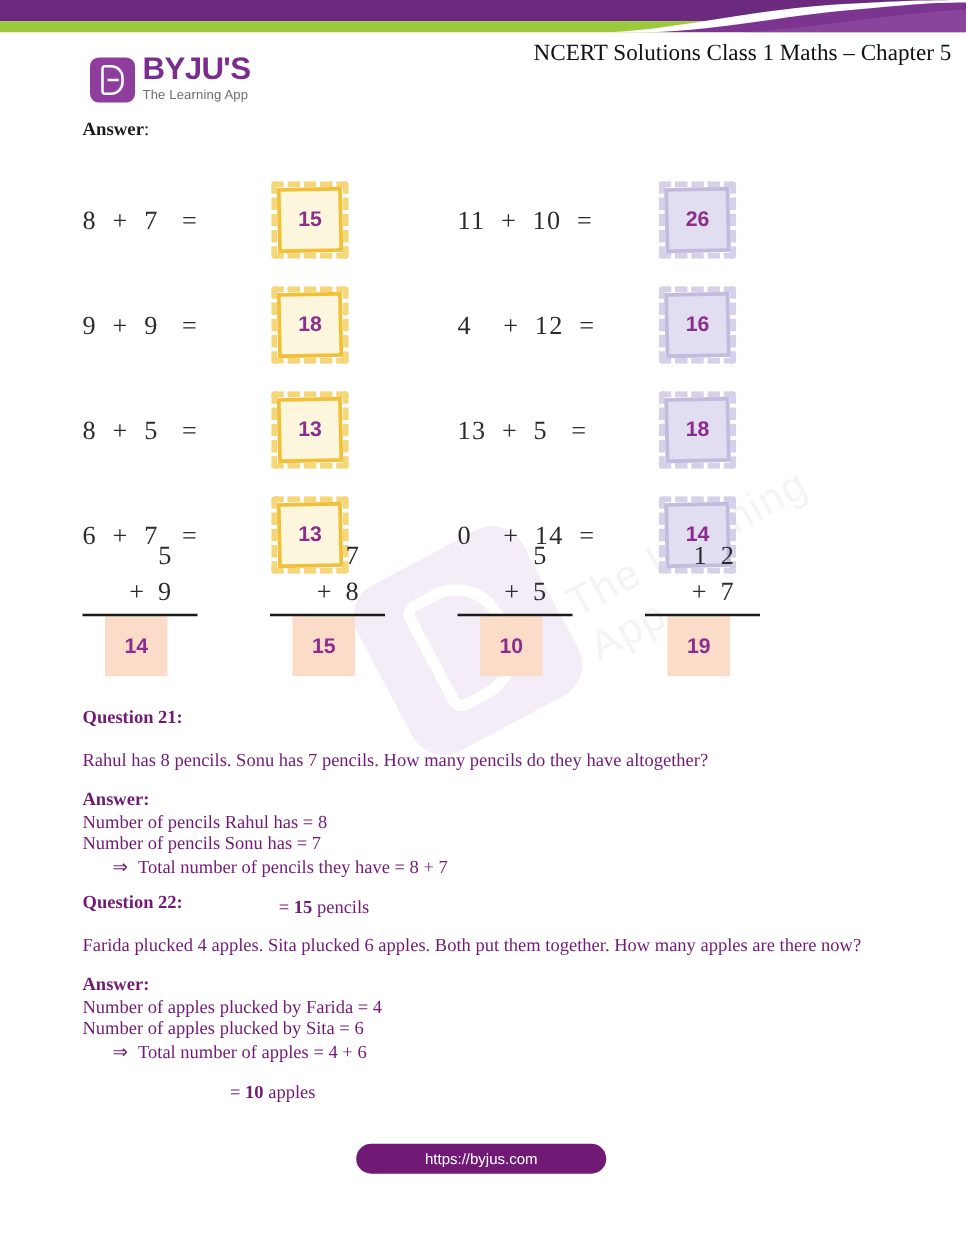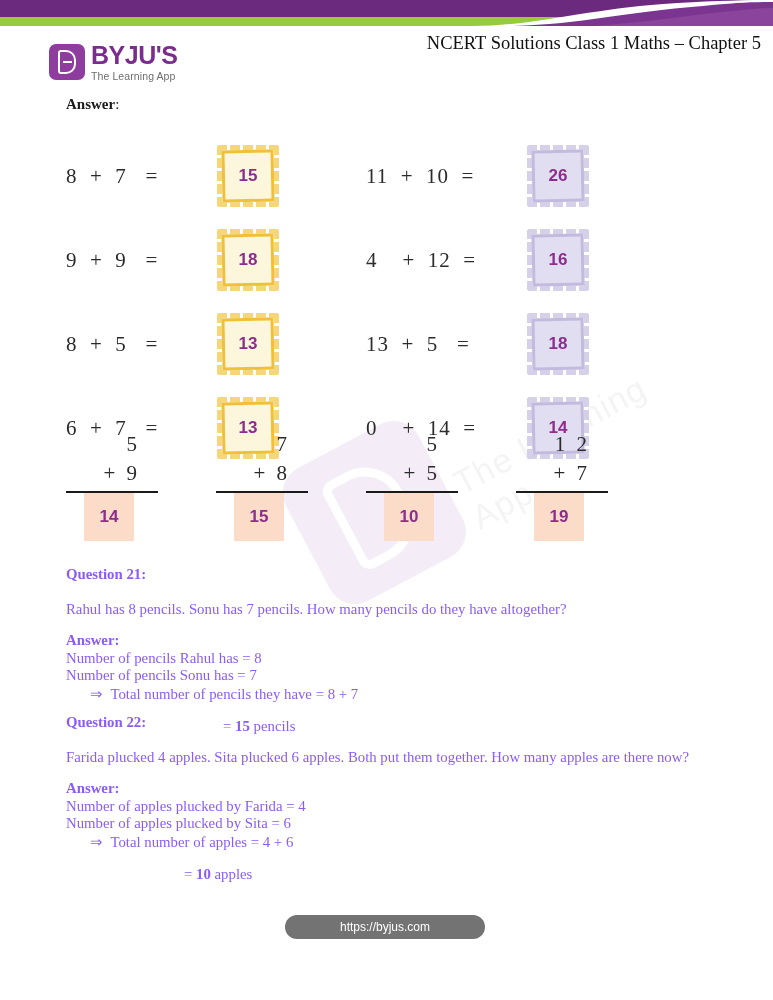--- a/index.html
+++ b/index.html
@@ -41,24 +41,24 @@
   .banner-curve-svg {
     position: absolute;
     top: 0; right: 0;
     width: 300px;
     height: 26px;
   }
 
   
   .logo {
     position: absolute;
-    left: 49px;
+    left: 72px;
     top: 42px;
     display: flex;
-    align-items: center;
+    align-items: flex-end;
     gap: 6px;
   }
   .logo-mark {
     width: 36px;
     height: 36px;
     border-radius: 7px;
     background: #8E3C9E;
     position: relative;
     flex: 0 0 auto;
   }
@@ -291,21 +291,21 @@
   }
 
   
   .qblock {
     position: absolute;
     left: 66px;
     width: 640px;
     font-family: "Liberation Serif", serif;
     font-size: 14.8px;
     line-height: 17.5px;
-    color: #8b5cf6;
+    color: #701a75;
   }
   .q-head { font-weight: bold; }
   .q-head .qnum { font-weight: bold; }
   .a-head { font-weight: bold; margin-top: 14px; }
   .q-body { margin-top: 17px; }
   .ind1 {
     margin-left: 24px;
     margin-top: 1px;
     display: flex;
     gap: 8px;
@@ -317,21 +317,21 @@
   .ind2 b { font-weight: bold; }
 
   
   .footer-btn {
     position: absolute;
     left: 285px;
     top: 915px;
     width: 200px;
     height: 24px;
     border-radius: 12px;
-    background: #737373;
+    background: #701a75;
     display: flex;
     align-items: center;
     justify-content: center;
     color: #ffffff;
     font-family: "Liberation Sans", sans-serif;
     font-size: 12px;
   }
 </style>
 </head>
 <body>

